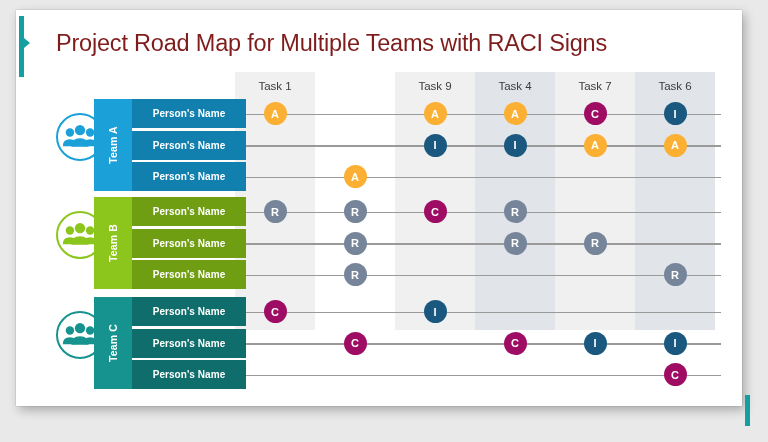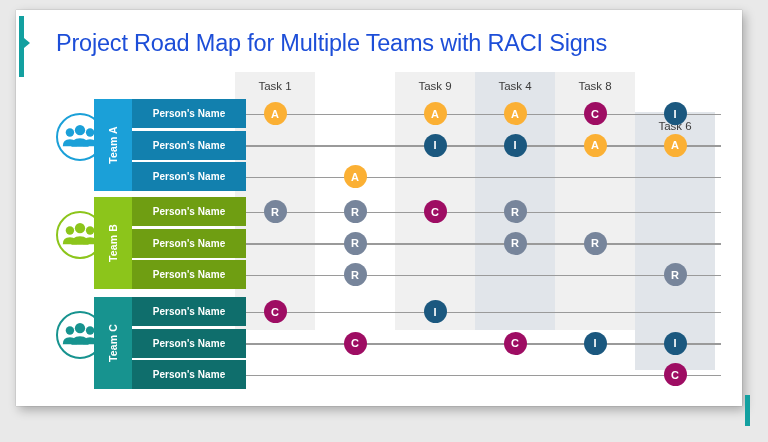--- a/index.html
+++ b/index.html
@@ -58,21 +58,21 @@
     height: 31px;
     background: #13a0a0;
   }
 
   
   #page-title {
     position: absolute;
     left: 40px;
     top: 20px;
     font-size: 23.5px;
-    color: #1d4ed8;
+    color: #7f1d1d;
     letter-spacing: -0.2px;
     white-space: nowrap;
     font-weight: 400;
   }
 
   
   
   #grid {
     position: absolute;
     left: 219px;
@@ -233,23 +233,23 @@
         <div class="col odd" style="left: 0px;">
           <div class="col-label">Task 1</div>
         </div>
         <div class="col odd" style="left: 160px;">
           <div class="col-label">Task 9</div>
         </div>
         <div class="col even" style="left: 240px;">
           <div class="col-label">Task 4</div>
         </div>
         <div class="col odd" style="left: 320px;">
-          <div class="col-label">Task 8</div>
-        </div>
-        <div class="col even" style="left: 400px; margin-top: 40px;">
+          <div class="col-label">Task 7</div>
+        </div>
+        <div class="col even" style="left: 400px;">
           <div class="col-label">Task 6</div>
         </div>
       </div>
     <div id="rowlines">
         <div class="rowline" style="top: 41.5px;"></div>
         <div class="rowline" style="top: 73px;"></div>
         <div class="rowline" style="top: 104.5px;"></div>
         <div class="rowline" style="top: 139.5px;"></div>
         <div class="rowline" style="top: 171px;"></div>
         <div class="rowline" style="top: 202.5px;"></div>

